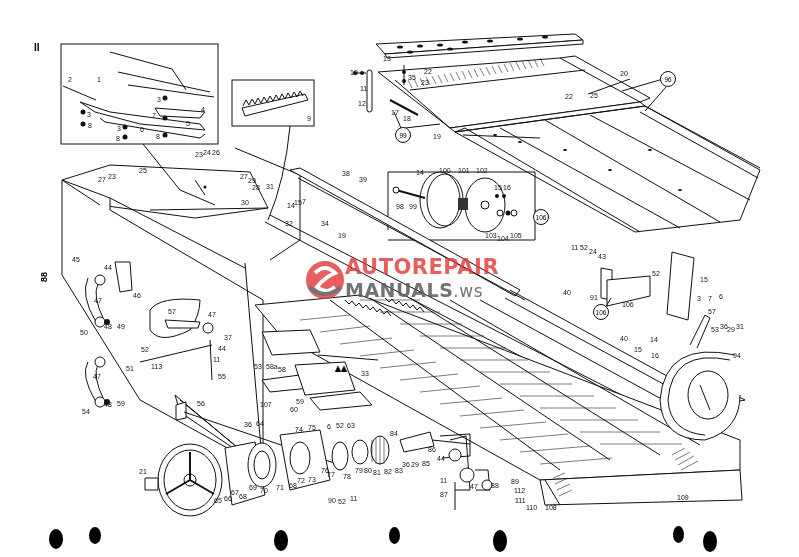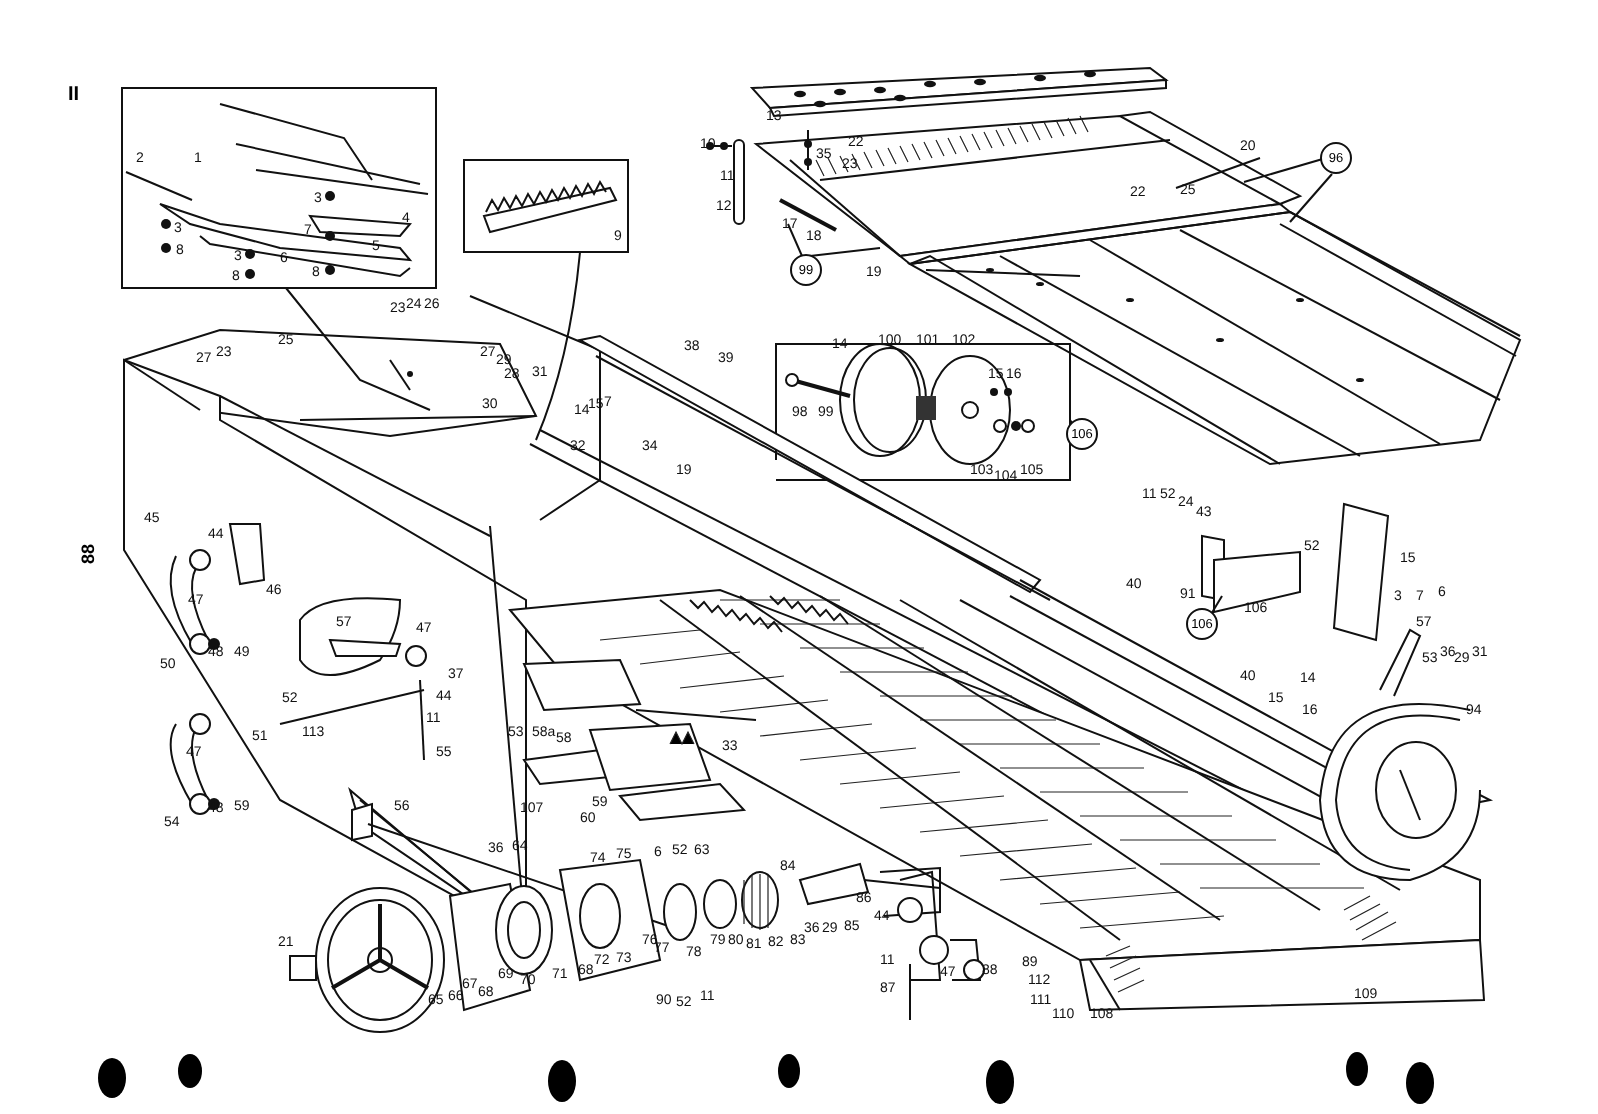--- a/index.html
+++ b/index.html
@@ -249,20 +249,29 @@
     <path d="M401 128 L394 112" class="ln"></path>
     <path d="M405 128 L440 124" class="ln"></path>
     <path d="M540 217 L535 210" class="ln"></path>
     <path d="M605 308 L611 298" class="ln"></path>
     <path d="M630 79 L588 94" class="ln"></path>
     <path d="M463 135 L540 138" class="ln"></path>
   </g>
 </svg>
 
 
+<div class="wm">
+  <svg class="logo" viewBox="0 0 40 46">
+    <circle cx="20" cy="23" r="19" fill="#e33a3a"></circle>
+    <path d="M10 16 Q20 6 30 16 Q20 20 12 30 Q22 38 30 30" stroke="#fff" stroke-width="4" fill="none"></path>
+    <path d="M4 30 Q20 44 36 30" stroke="#555" stroke-width="4" fill="none"></path>
+  </svg>
+  <span class="wm-text brand1">AUTOREPAIR</span>
+  <span class="wm-text brand2"><span>MANUALS</span><span style="font-weight:normal;font-size:17px;">.ws</span></span>
+</div>
 
 
 <span class="page-mark" style="left:34px;top:42px;">II</span>
 <span class="page-mark" style="left:39px;top:272px;transform:rotate(-90deg);font-size:9px;">88</span>
 
 
 <div class="circ-label" style="left:660px;top:71px;">96</div>
 <div class="circ-label" style="left:395px;top:127px;">99</div>
 <div class="circ-label" style="left:533px;top:209px;">106</div>
 <div class="circ-label" style="left:593px;top:304px;">106</div>

